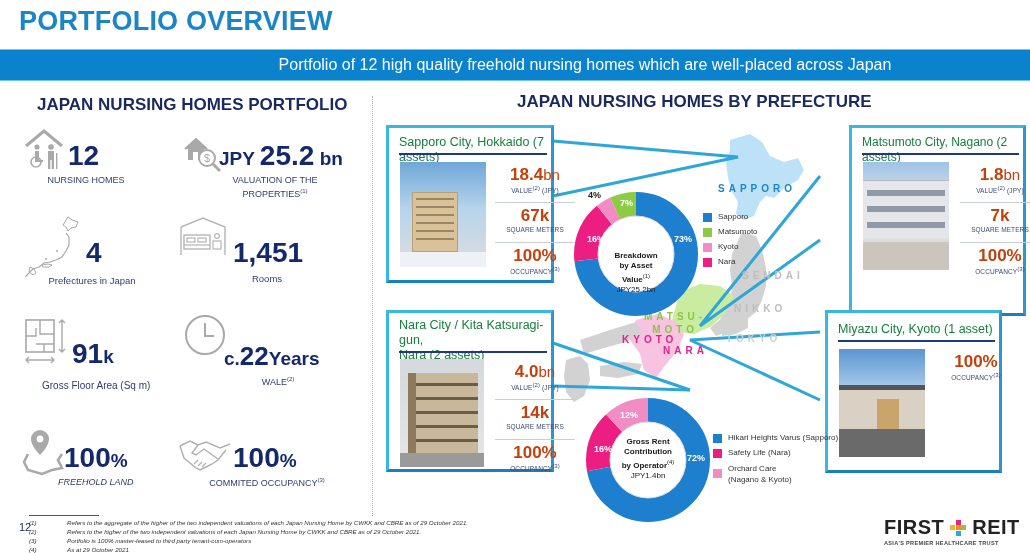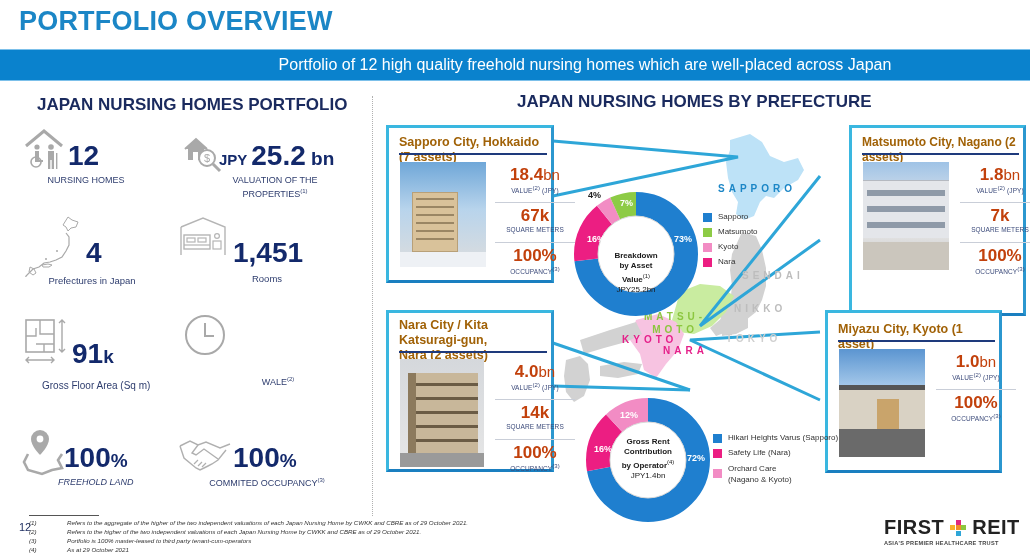--- a/index.html
+++ b/index.html
@@ -19,21 +19,21 @@
   
   .kpi { position: absolute; }
   .kpi .icon { position: absolute; }
   .kpi .value { position: absolute; font-weight: bold; color: #13296b; white-space: nowrap; }
   .kpi .label { position: absolute; font-size: 9px; color: #2e3d6e; text-align: center; white-space: nowrap; }
   .kpi .label sup, .stat-label sup, .donut-center sup, .footnote sup { font-size: 6px; }
   .small-unit { font-size: 19px; }
 
   
   .box { position: absolute; border: 3px solid #3ab7e0; background: #fff; border-bottom-color: #1a7fc0; border-right-color: #2b97cf; }
-  .box-title { position: absolute; left: 10px; font-size: 12.5px; color: #a16207; line-height: 15px; font-weight: bold; }
+  .box-title { position: absolute; left: 10px; font-size: 12.5px; color: #15803d; line-height: 15px; }
   .box-rule { position: absolute; left: 10px; height: 2px; background: #1e3a7c; }
   .photo { position: absolute; left: 11px; overflow: hidden; }
   .stats { position: absolute; width: 80px; text-align: center; }
   .stat { height: 40px; position: relative; }
   .stat + .stat { border-top: 1px solid #c9ced8; }
   .stat-value { font-size: 17px; font-weight: bold; color: #c2410c; padding-top: 3px; }
   .stat-value .unit { font-weight: normal; font-size: 15px; }
   .stat-label { font-size: 6.5px; color: #3b4a7a; letter-spacing: 0.1px; }
 
   
@@ -94,21 +94,21 @@
 <div class="kpi" style="left:180px;top:120px;width:190px;height:80px;">
   <svg class="icon" style="left:4px;top:16px;" width="40" height="38" viewBox="0 0 40 38">
     <path d="M1 13 L12 3 L23 13" fill="#a9a9a9" stroke="#a9a9a9" stroke-width="2"></path>
     <rect x="4" y="12" width="16" height="12" fill="#a9a9a9"></rect>
     <rect x="9" y="16" width="5" height="8" fill="#fff"></rect>
     <circle cx="23" cy="22" r="8" fill="#fff" stroke="#a9a9a9" stroke-width="2"></circle>
     <text x="23" y="26" font-size="11" text-anchor="middle" fill="#a9a9a9" font-family="Liberation Sans, sans-serif">$</text>
     <line x1="29" y1="28" x2="36" y2="35" stroke="#a9a9a9" stroke-width="3"></line>
   </svg>
   <div class="value" style="left:39px;top:20px;font-size:28px;">
-    <span style="font-size:15px;">JPY </span><span>25.2</span><span style="font-size:19px;"> bn</span>
+    <span style="font-size:19px;">JPY </span><span>25.2</span><span style="font-size:19px;"> bn</span>
   </div>
   <div class="label" style="left:45px;top:55px;width:100px;line-height:11px;">
     <span>VALUATION OF THE</span><br>
     <span>PROPERTIES</span><sup>(1)</sup>
   </div>
 </div>
 
 <div class="kpi" style="left:0;top:215px;width:180px;height:80px;">
   <svg class="icon" style="left:24px;top:0;" width="60" height="62" viewBox="0 0 60 62">
     <path d="M44 2 l4 3 l6 2 l-2 5 l-5 1 l-3 3 l-2 -4 l-3 -2 z" fill="none" stroke="#a9a9a9" stroke-width="1"></path>
@@ -148,20 +148,23 @@
     <span>91</span><span class="small-unit">k</span>
   </div>
   <div class="label" style="left:42px;top:70px;width:106px;font-size:10px;">Gross Floor Area (Sq m)</div>
 </div>
 
 <div class="kpi" style="left:180px;top:310px;width:190px;height:80px;">
   <svg class="icon" style="left:4px;top:4px;" width="42" height="42" viewBox="0 0 42 42">
     <circle cx="21" cy="21" r="19" fill="none" stroke="#a9a9a9" stroke-width="2"></circle>
     <path d="M21 9 v13 h9" fill="none" stroke="#a9a9a9" stroke-width="2"></path>
   </svg>
+  <div class="value" style="left:44px;top:31px;font-size:26px;">
+    <span class="small-unit">c.</span><span>22</span><span class="small-unit">Years</span>
+  </div>
   <div class="label" style="left:78px;top:66px;width:40px;">
     <span>WALE</span><sup>(2)</sup>
   </div>
 </div>
 
 <div class="kpi" style="left:0;top:428px;width:180px;height:70px;">
   <svg class="icon" style="left:22px;top:0px;" width="44" height="48" viewBox="0 0 44 48">
     <path d="M18 2 a9 9 0 0 1 9 9 c0 7 -9 16 -9 16 c0 0 -9 -9 -9 -16 a9 9 0 0 1 9 -9z" fill="#a9a9a9"></path>
     <circle cx="18" cy="11" r="3.4" fill="#fff"></circle>
     <path d="M6 26 l-4 8 l4 8 l14 4 l10 -4 l10 -2 l-4 -8 l4 -6" fill="none" stroke="#a9a9a9" stroke-width="2.6"></path>
@@ -302,24 +305,20 @@
 
 <div class="box" style="left:825px;top:310px;width:177px;height:163px;">
   <div class="box-title" style="top:9px;">Miyazu City, Kyoto (1 asset)</div>
   <div class="box-rule" style="top:27px;width:157px;"></div>
   <div class="photo" style="top:36px;width:86px;height:108px;background:linear-gradient(180deg,#5b95d1 0%,#a6c9ea 35%,#dcdcdc 60%,#777 100%);">
     <div style="position:absolute;left:0;top:36px;width:86px;height:44px;background:#d9d2c4;border-top:5px solid #555;"></div>
     <div style="position:absolute;left:38px;top:50px;width:22px;height:30px;background:#c9a46b;"></div>
     <div style="position:absolute;left:0;top:80px;width:86px;height:28px;background:#6a6a6a;"></div>
   </div>
   <div class="stats" style="left:108px;top:36px;">
-    <div class="stat">
-      <div class="stat-value"><span>1.0</span><span class="unit">bn</span></div>
-      <div class="stat-label"><span>VALUE</span><sup>(2)</sup><span> (JPY)</span></div>
-    </div>
     <div class="stat">
       <div class="stat-value">100%</div>
       <div class="stat-label"><span>OCCUPANCY</span><sup>(3)</sup></div>
     </div>
   </div>
 </div>
 
 <div class="donut-wrap" style="left:574px;top:192px;width:124px;height:124px;">
   <svg width="124" height="124" viewBox="0 0 124 124">
 

